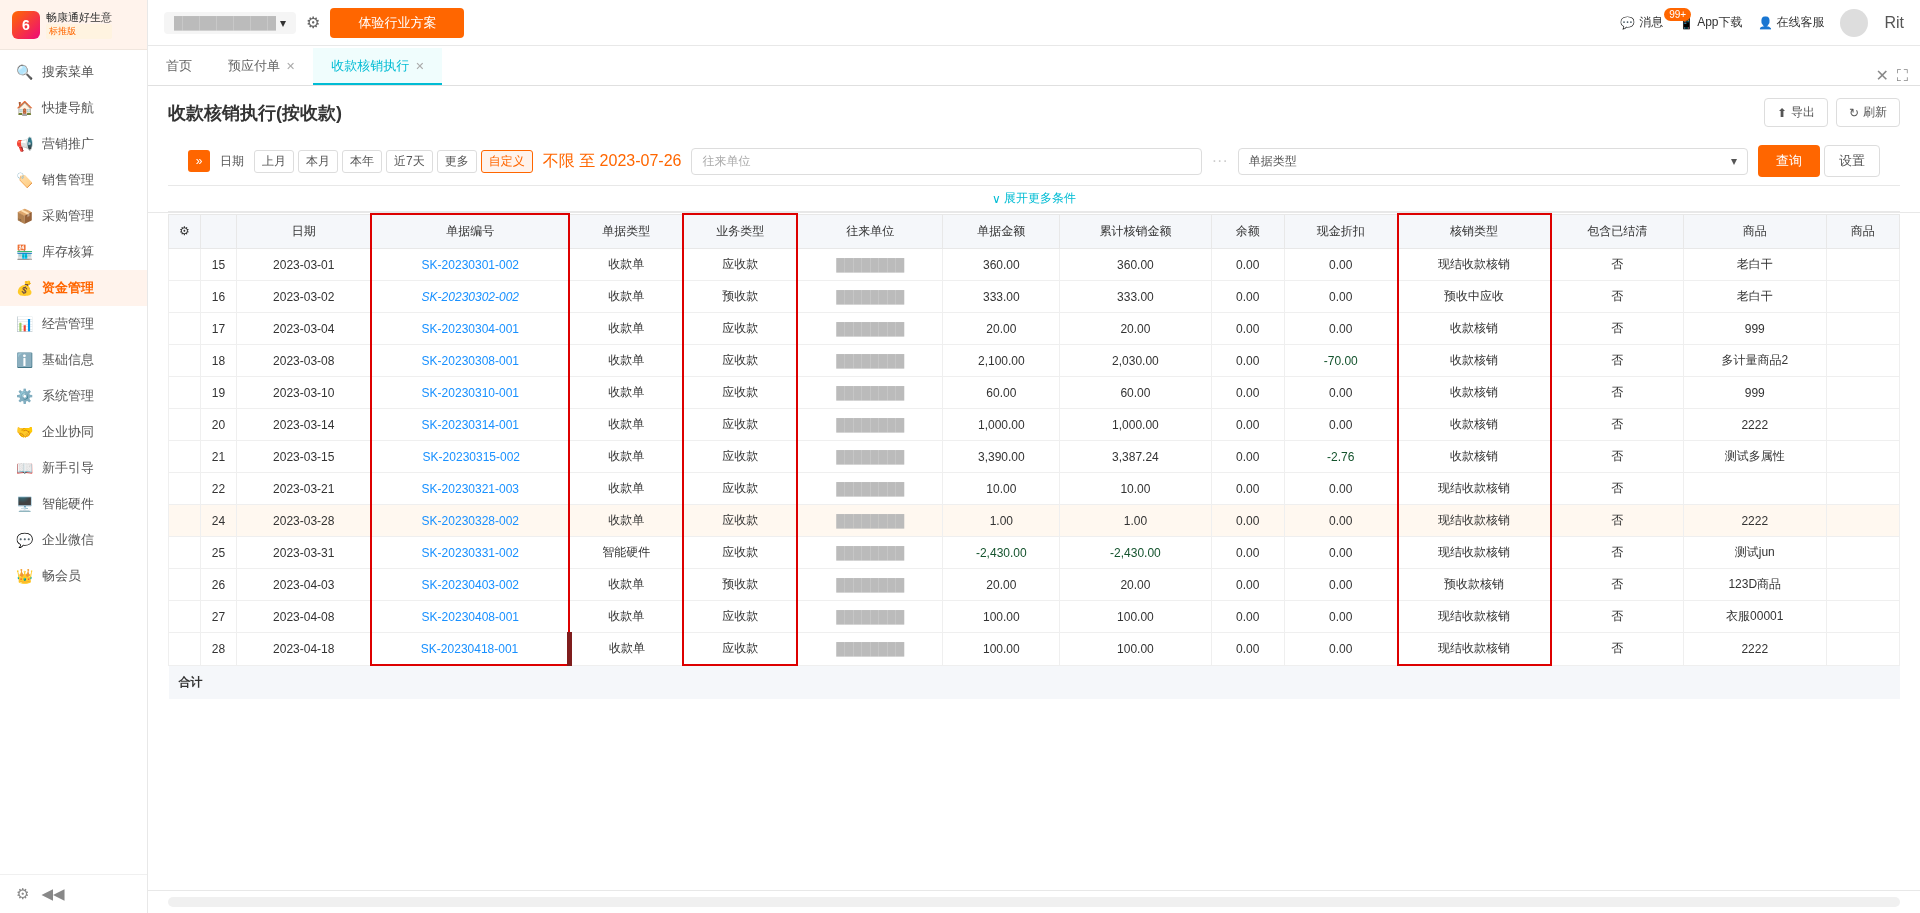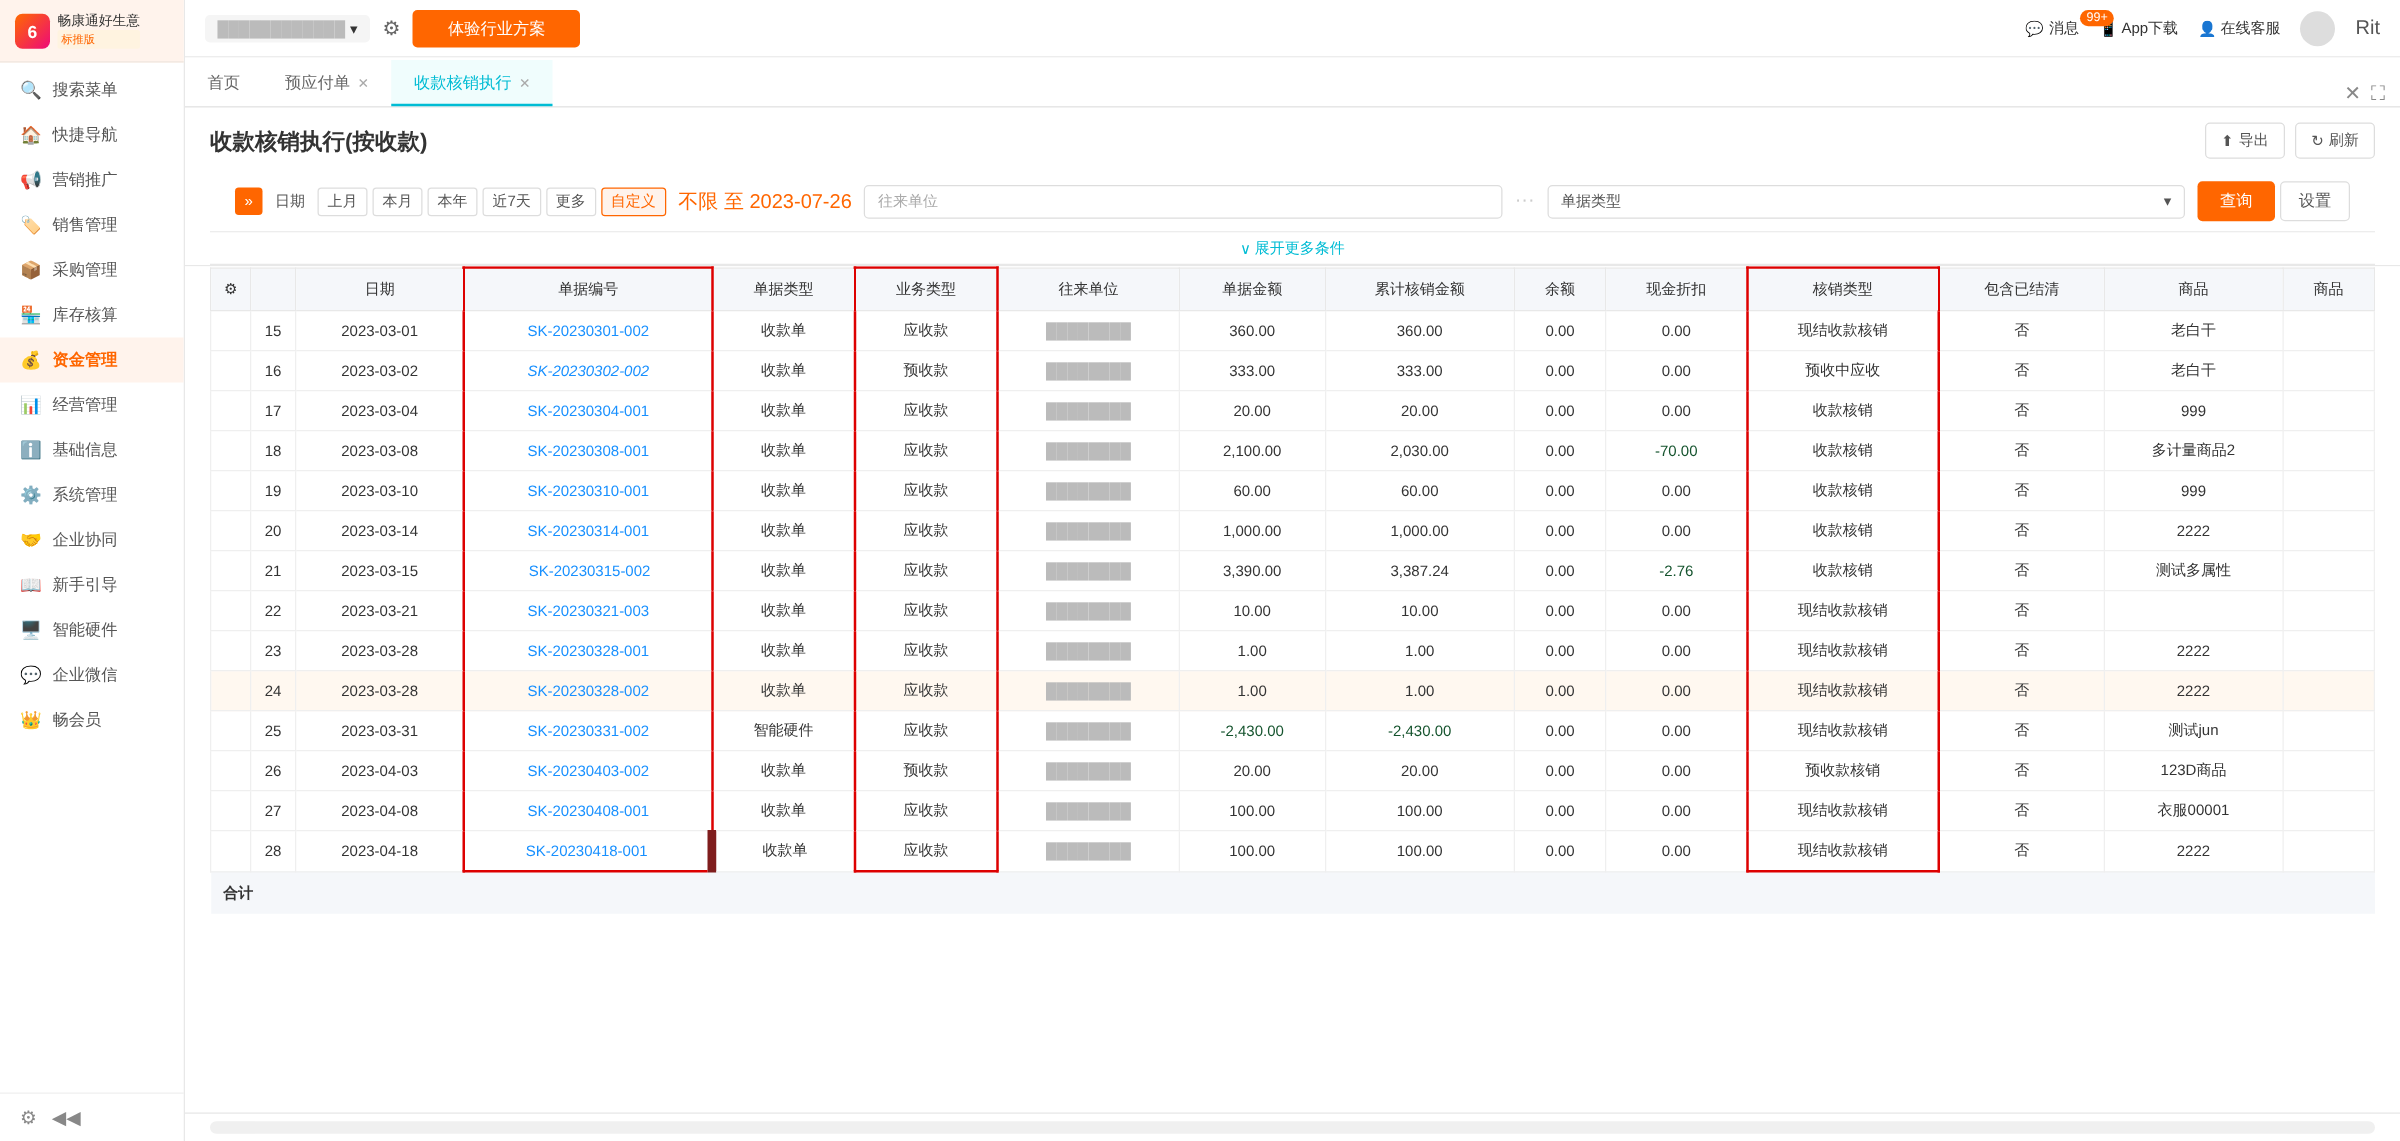--- a/index.html
+++ b/index.html
@@ -561,37 +561,20 @@
       <td style="color:#bbb;">████████</td>
       <td class="">10.00</td>
       <td class="">10.00</td>
       <td>0.00</td>
       <td class="">0.00</td>
       <td style="border-left:2px solid #dd0000;border-right:2px solid #dd0000;">现结收款核销</td>
       <td>否</td>
       <td></td>
       <td style="min-width:40px;"></td>
     </tr>
-            <tr>
-      <td></td>
-      <td>23</td>
-      <td>2023-03-28</td>
-      <td style="border-left:2px solid #dd0000;border-right:2px solid #dd0000;"><a class="link">SK-20230328-001</a></td>
-      <td>收款单</td>
-      <td style="border-left:2px solid #dd0000;border-right:2px solid #dd0000;">应收款</td>
-      <td style="color:#bbb;">████████</td>
-      <td class="">1.00</td>
-      <td class="">1.00</td>
-      <td>0.00</td>
-      <td class="">0.00</td>
-      <td style="border-left:2px solid #dd0000;border-right:2px solid #dd0000;">现结收款核销</td>
-      <td>否</td>
-      <td>2222</td>
-      <td style="min-width:40px;"></td>
-    </tr>
             <tr class="highlighted">
       <td></td>
       <td>24</td>
       <td>2023-03-28</td>
       <td style="border-left:2px solid #dd0000;border-right:2px solid #dd0000;"><a class="link">SK-20230328-002</a></td>
       <td>收款单</td>
       <td style="border-left:2px solid #dd0000;border-right:2px solid #dd0000;">应收款</td>
       <td style="color:#bbb;">████████</td>
       <td class="">1.00</td>
       <td class="">1.00</td>
@@ -650,21 +633,21 @@
       <td class="">0.00</td>
       <td style="border-left:2px solid #dd0000;border-right:2px solid #dd0000;">现结收款核销</td>
       <td>否</td>
       <td>衣服00001</td>
       <td style="min-width:40px;"></td>
     </tr>
             <tr>
       <td></td>
       <td>28</td>
       <td>2023-04-18</td>
-      <td style="border-left:2px solid #dd0000;border-right:7px solid #7f1d1d;border-bottom:2px solid #dd0000;"><a class="link">SK-20230418-001</a></td>
+      <td style="border-left:2px solid #dd0000;border-right:5px solid #7f1d1d;border-bottom:2px solid #dd0000;"><a class="link">SK-20230418-001</a></td>
       <td>收款单</td>
       <td style="border-left:2px solid #dd0000;border-right:2px solid #dd0000;border-bottom:2px solid #dd0000;">应收款</td>
       <td style="color:#bbb;">████████</td>
       <td class="">100.00</td>
       <td class="">100.00</td>
       <td>0.00</td>
       <td class="">0.00</td>
       <td style="border-left:2px solid #dd0000;border-right:2px solid #dd0000;border-bottom:2px solid #dd0000;">现结收款核销</td>
       <td>否</td>
       <td>2222</td>

